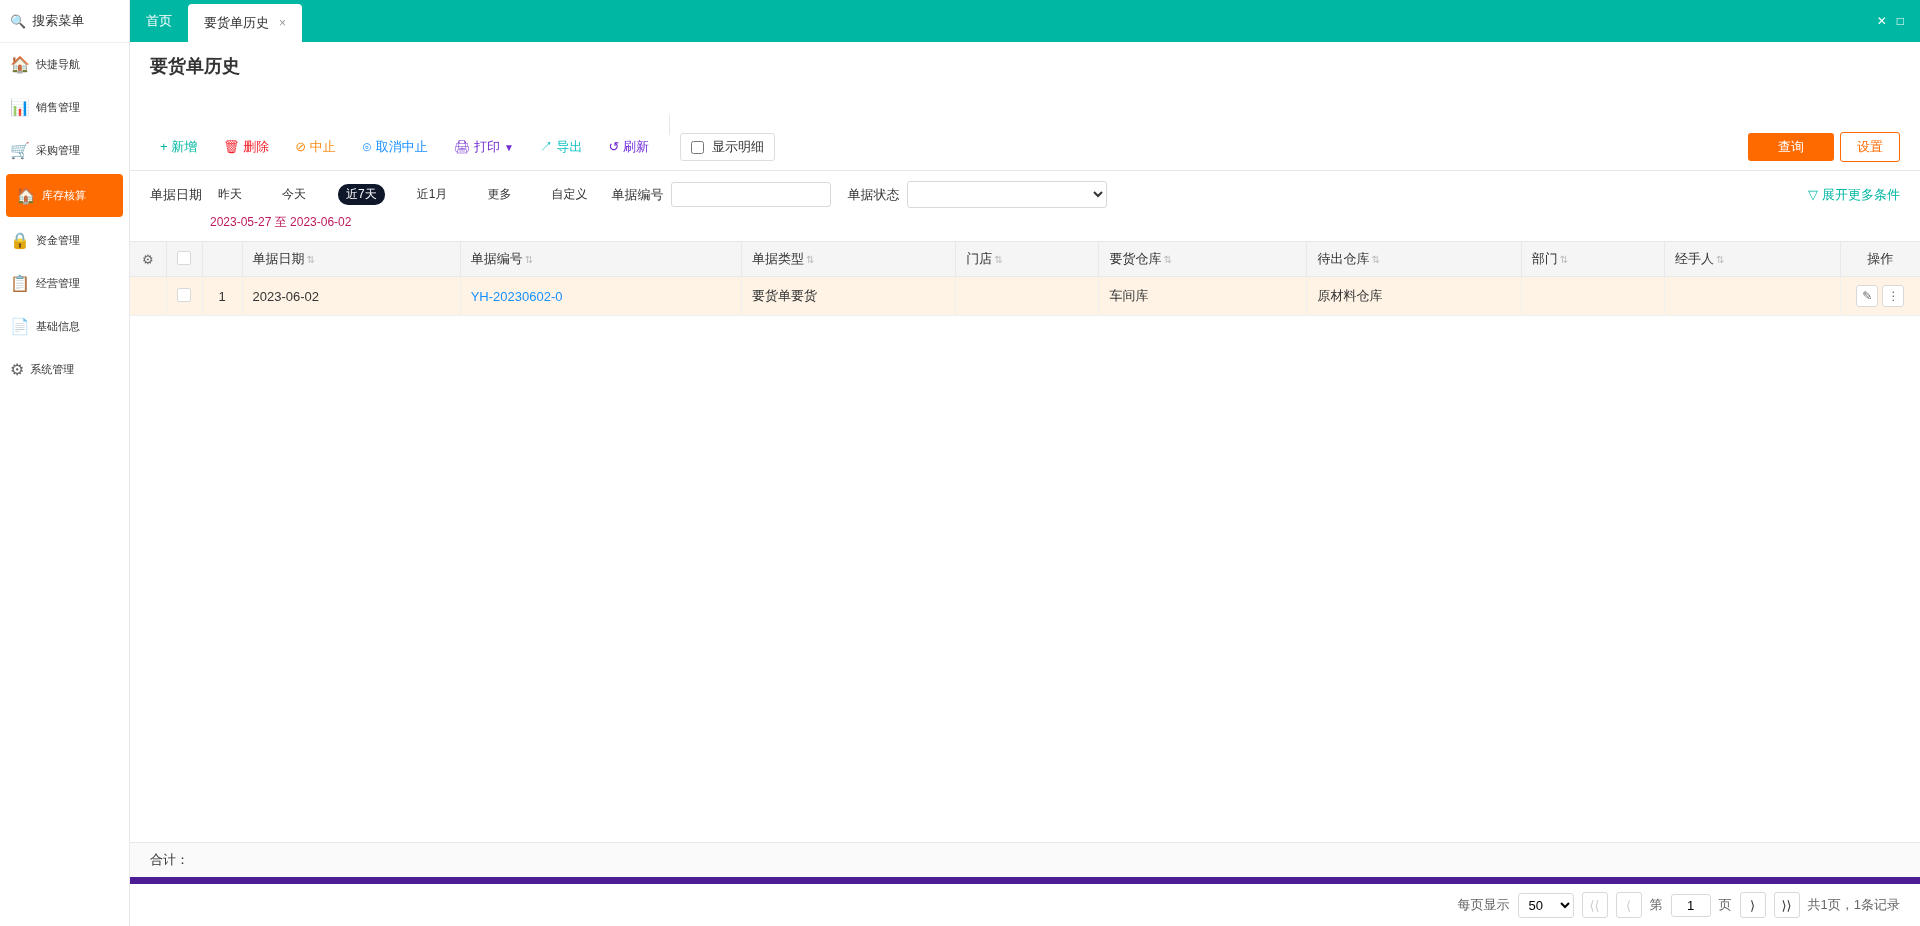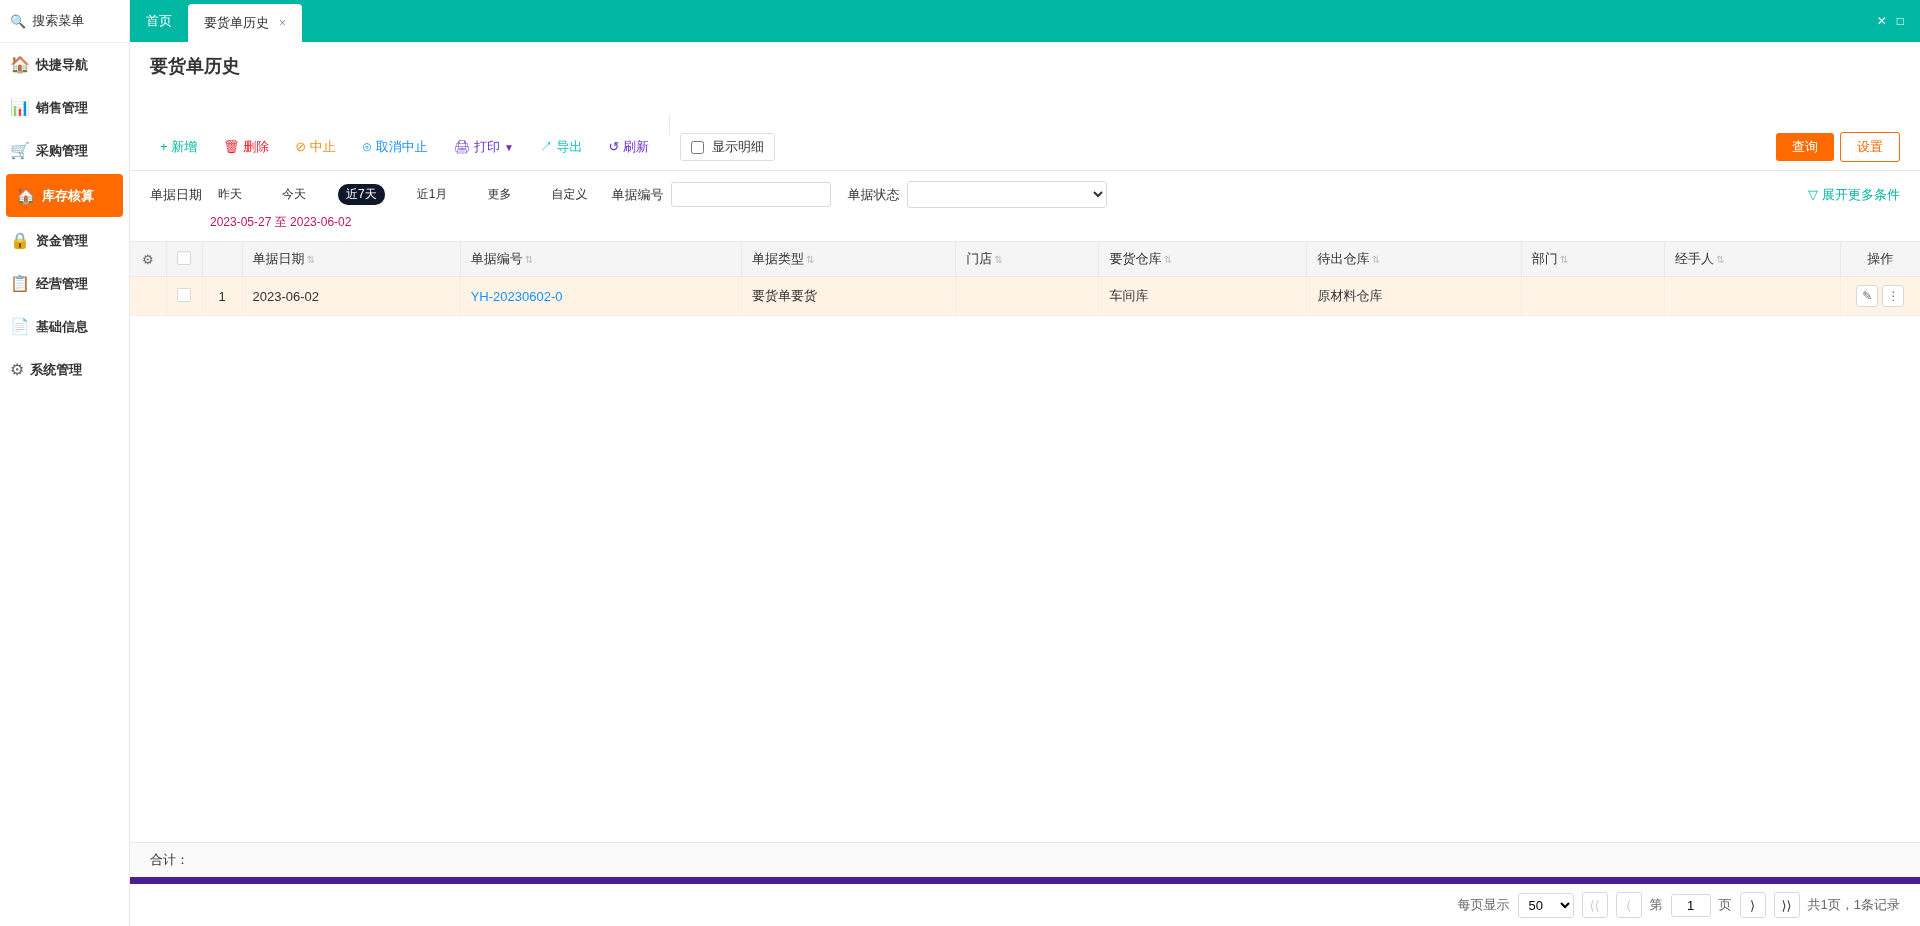--- a/index.html
+++ b/index.html
@@ -33,21 +33,21 @@
       color: #333;
     }
     .sidebar-item.active {
       background: #ff6a00;
       color: #fff;
       border-radius: 4px;
       margin: 2px 6px;
     }
     .sidebar-item.active .sidebar-icon { color: #fff; }
     .sidebar-icon { font-size: 16px; color: #666; }
-    .sidebar-label { font-size: 13px; font-weight: bold; }
+    .sidebar-label { font-size: 11px; }
 
     
     .main-area {
       flex: 1;
       display: flex;
       flex-direction: column;
       height: 100%;
       overflow: hidden;
     }
 
@@ -151,21 +151,21 @@
     .toolbar-btn.refresh { color: #6d28d9; }
     .toolbar-divider { width: 1px; height: 20px; background: #e8e8e8; margin: 0 4px; }
     .toolbar-btn.show-detail {
       display: flex; align-items: center; gap: 4px;
       border: 1px solid #ddd; border-radius: 3px; padding: 4px 10px;
       background: #fff; color: #333;
     }
     .toolbar-btn.query-btn {
       background: #ff6a00;
       color: #fff;
-      padding: 5px 16px;
+      padding: 5px 30px;
       border-radius: 3px;
       font-size: 13px;
       border: none;
       cursor: pointer;
     }
     .toolbar-btn.settings-btn {
       border: 1px solid #ff6a00;
       color: #ff6a00;
       background: #fff;
       padding: 5px 16px;

